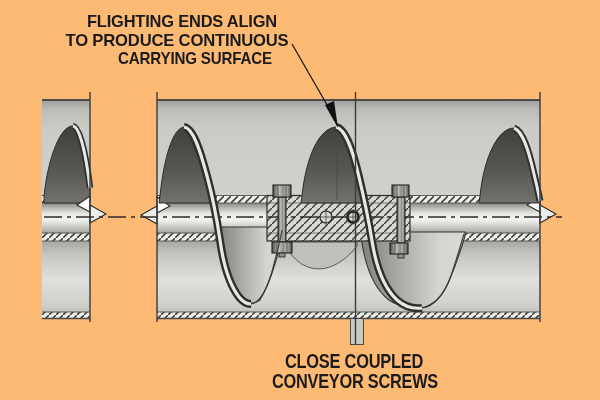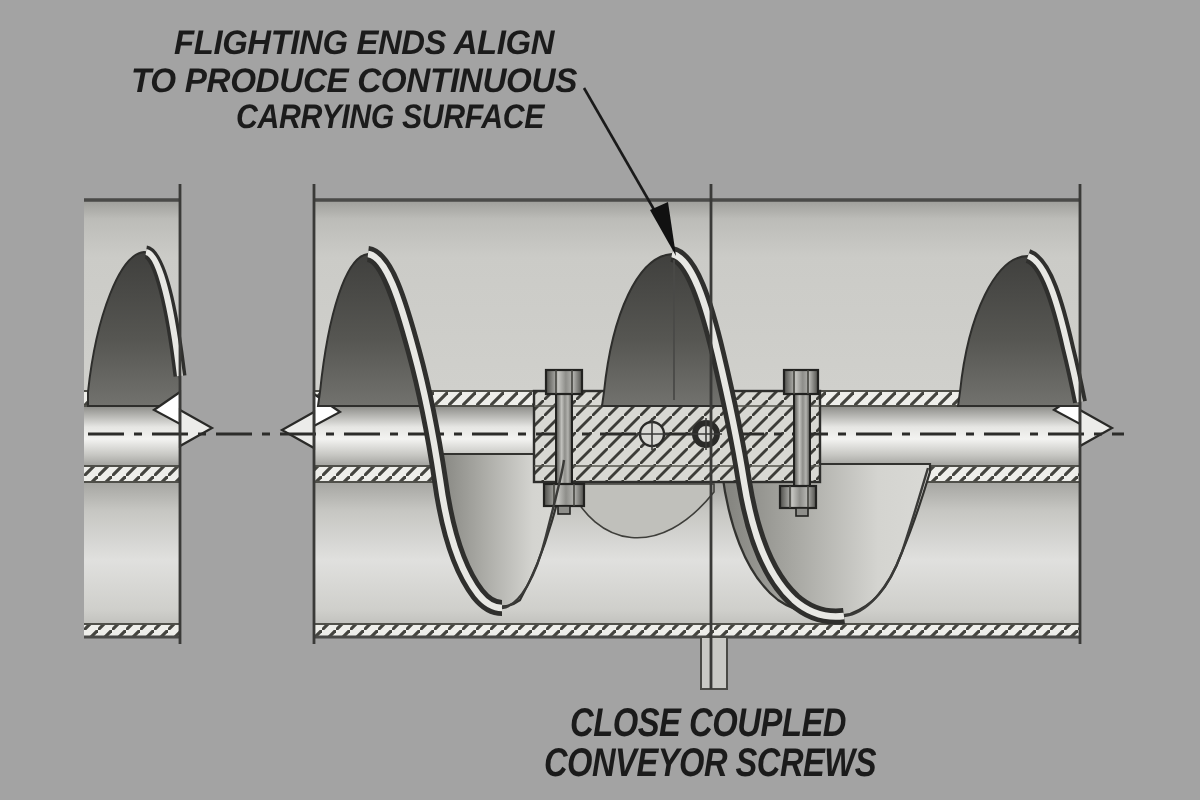--- a/index.html
+++ b/index.html
@@ -1,17 +1,17 @@
 <!DOCTYPE html>
 <html><head>
 <meta charset="utf-8">
 <style>
   html,body{margin:0;padding:0;background:#ffffff;}
-  .stage{position:relative;width:600px;height:400px;background:#a3a3a3;overflow:hidden;
-         font-family:"Liberation Sans","DejaVu Sans",sans-serif;font-style:italic;}
+  .stage{position:relative;width:600px;height:400px;background:#fdba74;overflow:hidden;
+         font-family:"Liberation Sans","DejaVu Sans",sans-serif;}
   svg{display:block;}
   text{font-family:"Liberation Sans","DejaVu Sans",sans-serif;font-weight:bold;fill:#1b1b1b;}
   .note{font-size:17px;letter-spacing:-0.2px;}
   .caption{font-size:20px;letter-spacing:-0.3px;}
 </style>
 </head>
 <body>
 
 <div class="stage">
 <svg width="600" height="400" viewBox="0 0 600 400">

